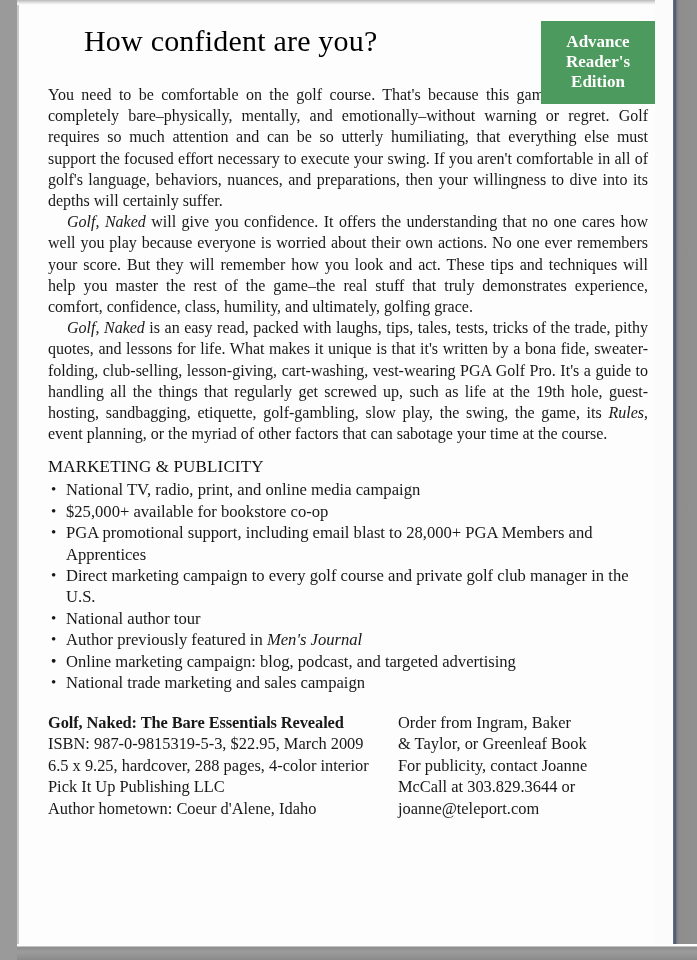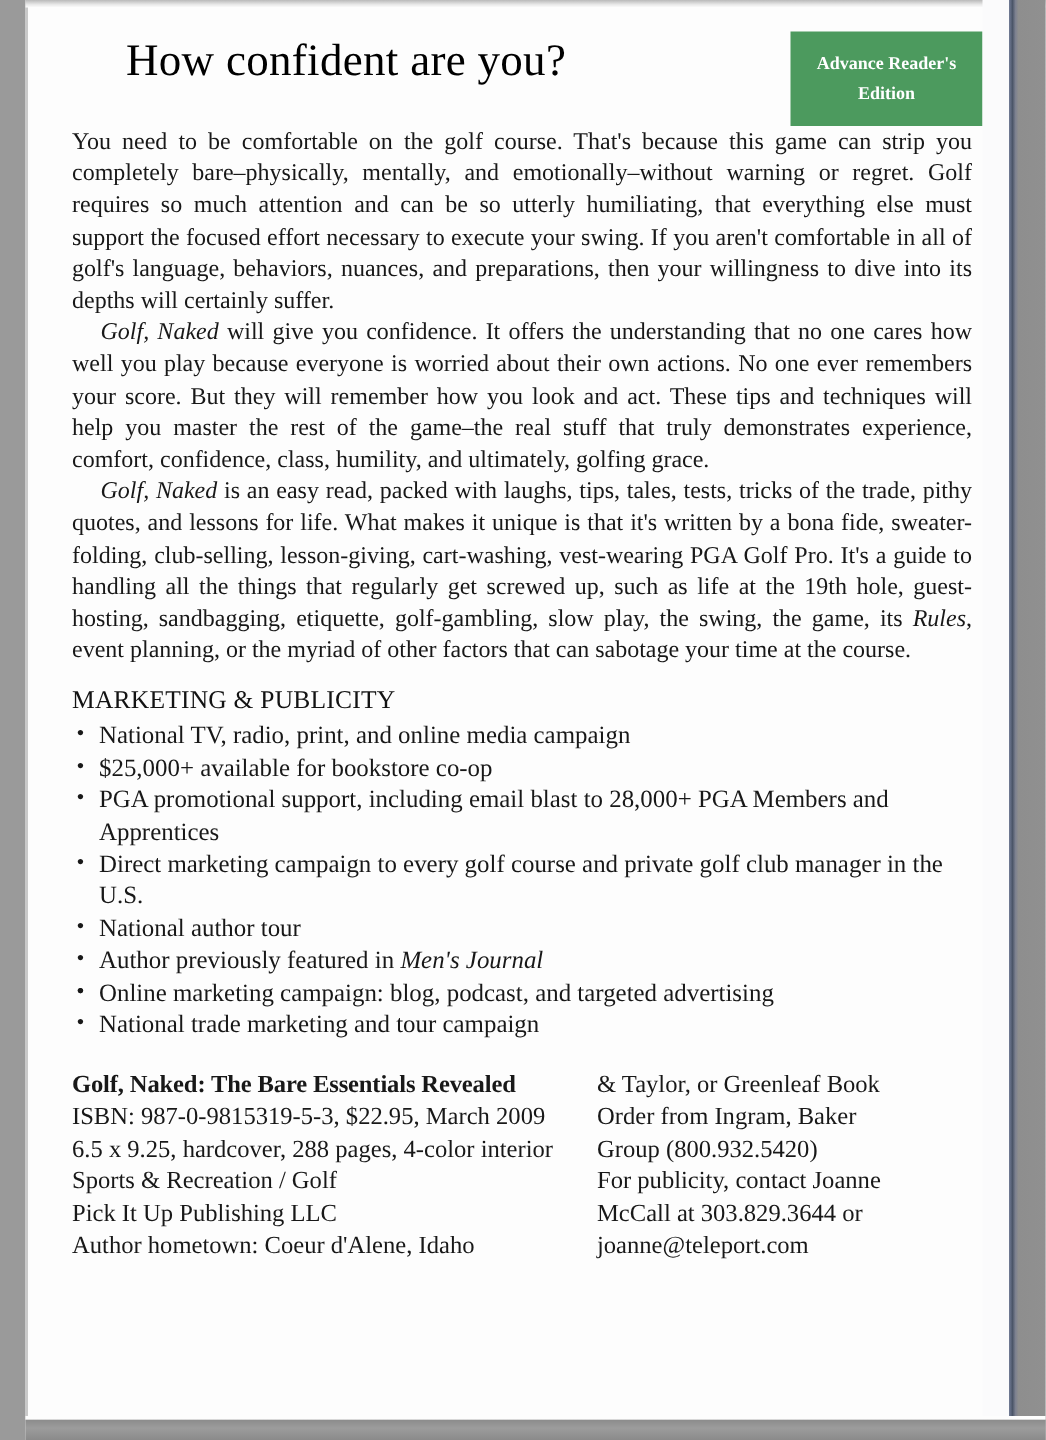--- a/index.html
+++ b/index.html
@@ -31,23 +31,23 @@
   .content{
     position:absolute;left:29px;top:18px;width:600px;
   }
 
   .headrow{position:relative;height:62px;}
   .title{
     position:absolute;left:0;top:2px;
     font-size:30px;color:#000000;letter-spacing:.2px;white-space:nowrap;margin-left:36px;
   }
   .badge{
-    position:absolute;right:-7px;top:-1px;width:128px;
+    position:absolute;right:-7px;top:-1px;width:114px;
     background:#4c9a5e;color:#ffffff;
-    text-align:center;font-size:12px;line-height:20px;
+    text-align:center;font-size:17px;line-height:20px;
     padding:11px 4px 12px;box-sizing:border-box;
     font-weight:600;
   }
 
   p.body{
     margin:0 0 0;
     font-size:16px;line-height:21.2px;
     color:#181818;text-align:justify;text-indent:0;
     letter-spacing:0;
   }
@@ -104,36 +104,34 @@
     <h2 class="section">MARKETING &amp; PUBLICITY</h2>
     <ul class="bullets" id="bullets">
         <li><span class="dot">•</span><span>National TV, radio, print, and online media campaign</span></li>
         <li><span class="dot">•</span><span>$25,000+ available for bookstore co-op</span></li>
         <li><span class="dot">•</span><span>PGA promotional support, including email blast to 28,000+ PGA Members and Apprentices</span></li>
         <li><span class="dot">•</span><span>Direct marketing campaign to every golf course and private golf club manager in the U.S.</span></li>
         <li><span class="dot">•</span><span>National author tour</span></li>
         <li><span class="dot">•</span><span>Author previously featured in <i>Men's Journal</i></span></li>
         <li><span class="dot">•</span></li>
         <li><span class="dot">•</span><span>Online marketing campaign: blog, podcast, and targeted advertising</span></li>
-        <li><span class="dot">•</span><span>National trade marketing and tour campaign</span></li>
+        <li><span class="dot">•</span><span>National trade marketing and sales campaign</span></li>
       </ul>
 
     <div class="footer">
       <div class="fcol-left" id="fleft">
           <div class="fline bold">Golf, Naked: The Bare Essentials Revealed</div>
           <div class="fline">ISBN: 987-0-9815319-5-3, $22.95, March 2009</div>
           <div class="fline">6.5 x 9.25, hardcover, 288 pages, 4-color interior</div>
-          <div class="fline">Sports &amp; Recreation / Golf</div>
           <div class="fline">Pick It Up Publishing LLC</div>
           <div class="fline">Author hometown: Coeur d'Alene, Idaho</div>
         </div>
       <div class="fcol-right" id="fright">
+          <div class="fline">Order from Ingram, Baker</div>
           <div class="fline">&amp; Taylor, or Greenleaf Book</div>
-          <div class="fline">Order from Ingram, Baker</div>
-          <div class="fline">Group (800.932.5420)</div>
           <div class="fline">For publicity, contact Joanne</div>
           <div class="fline">McCall at 303.829.3644 or</div>
           <div class="fline">joanne@teleport.com</div>
         </div>
     </div>
 
   </div>
 </div>
 <div class="topedge"></div>
 <div class="rightedge"></div>

